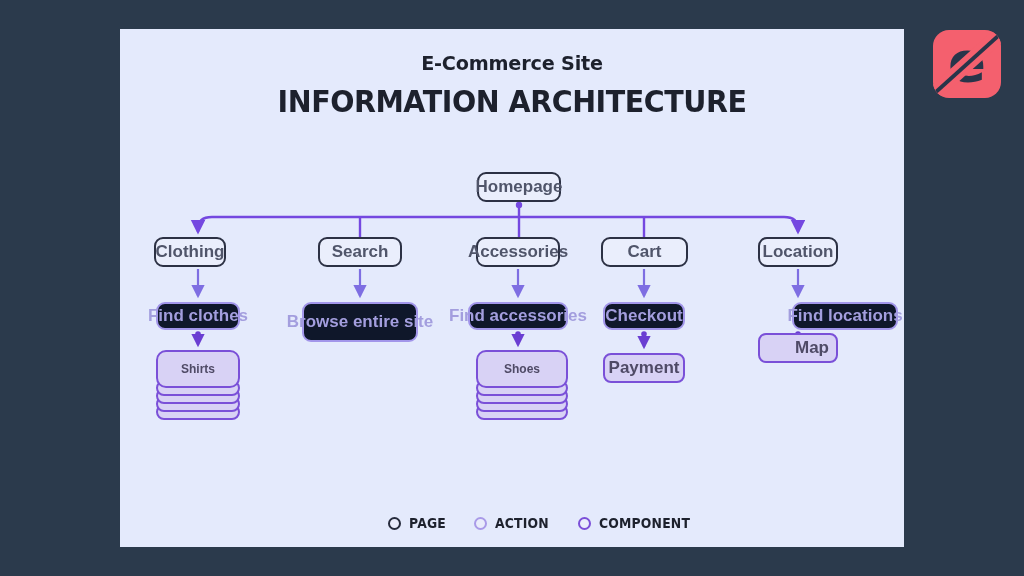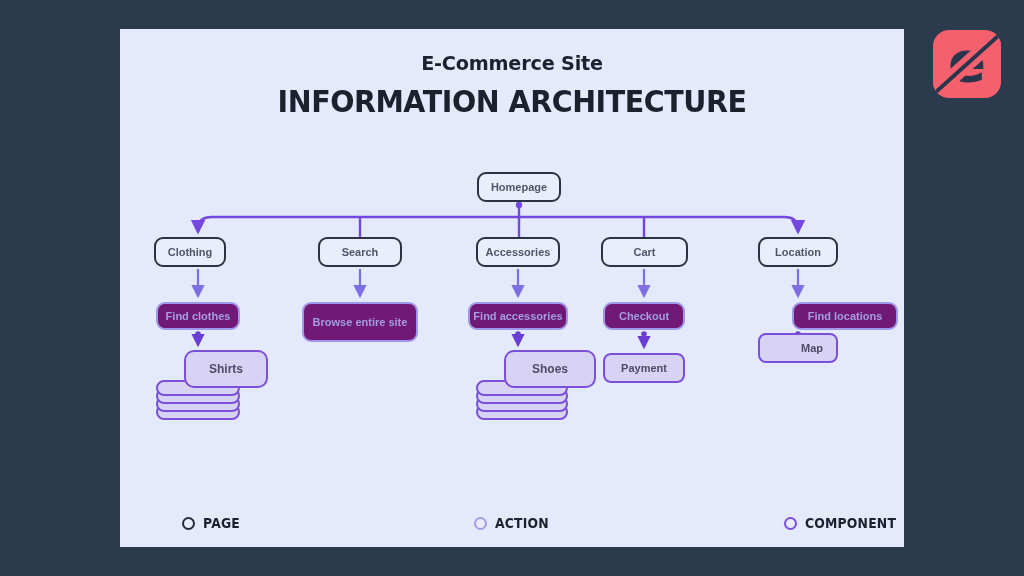--- a/index.html
+++ b/index.html
@@ -10,42 +10,42 @@
   
   .title-sub{position:absolute;left:0;top:22px;width:100%;text-align:center;
     font-family:"DejaVu Sans",sans-serif;font-weight:700;font-size:20px;color:#1d212d;
     letter-spacing:-0.2px;transform:scaleX(.96);}
   .title-main{position:absolute;left:0;top:54px;width:100%;text-align:center;
     font-family:"DejaVu Sans",sans-serif;font-weight:700;font-size:31px;color:#1d212d;
     letter-spacing:-0.5px;transform:scaleX(.92);}
 
   
   .node{position:absolute;display:flex;align-items:center;justify-content:center;
-    box-sizing:border-box;font-size:11px;font-weight:600;white-space:nowrap;}
+    box-sizing:border-box;font-size:17px;font-weight:600;white-space:nowrap;}
   .node-page{background:#eaeefc;border:2px solid #2c3144;border-radius:9px;color:#50556a;}
   .node-action{background:#e9edfc;border:2px solid #a success;}
-  .node-action{background:#701a75;border:2px solid #a296ea;border-radius:9px;color:#a39ede;}
+  .node-action{background:#0f172a;border:2px solid #a296ea;border-radius:9px;color:#a39ede;}
   .node-component{background:#d8d2f5;border:2px solid #7a50d8;border-radius:8px;color:#4f4a66;font-weight:700;}
 
   
   .stack{position:absolute;}
   .stack .card{position:absolute;left:0;top:0;width:100%;height:38px;box-sizing:border-box;
     background:#d8d2f5;border:2px solid #7a50d8;border-radius:10px;z-index:5;
     display:flex;align-items:center;justify-content:center;color:#4f4a66;
-    font-size:12px;font-weight:700;margin-left:28px;}
+    font-size:12px;font-weight:700;}
   .stack .layer{position:absolute;left:0;width:100%;height:16px;box-sizing:border-box;
     background:#d8d2f5;border:2px solid #7a50d8;border-radius:9px;}
   .stack .l1{top:30px;z-index:4;} .stack .l2{top:38px;z-index:3;}
   .stack .l3{top:46px;z-index:2;} .stack .l4{top:54px;z-index:1;}
 
   .connectors{position:absolute;left:0;top:0;width:784px;height:518px;pointer-events:none;}
 
   
-  .legend{position:absolute;left:0;right:0;top:486px;display:flex;justify-content:space-between;
-    gap:37px;margin-left:62px;align-items:center;}
+  .legend{position:absolute;left:0;right:0;top:486px;display:flex;justify-content:center;
+    gap:25px;margin-left:62px;align-items:center;}
   .legend-item{display:flex;align-items:center;gap:8px;}
   .legend-dot{width:13px;height:13px;border-radius:50%;box-sizing:border-box;background:#e9ecfb;}
   .dot-page{border:2.5px solid #262b3c;}
   .dot-action{border:2.5px solid #a99ae8;}
   .dot-component{border:2.5px solid #7b4fd8;}
   .legend-label{font-family:"DejaVu Sans",sans-serif;font-weight:700;font-size:13.5px;
     color:#1d212d;letter-spacing:0.2px;transform:scaleX(.92);transform-origin:left center;}
 
   
   .logo{position:absolute;left:933px;top:30px;width:68px;height:68px;border-radius:16px;

